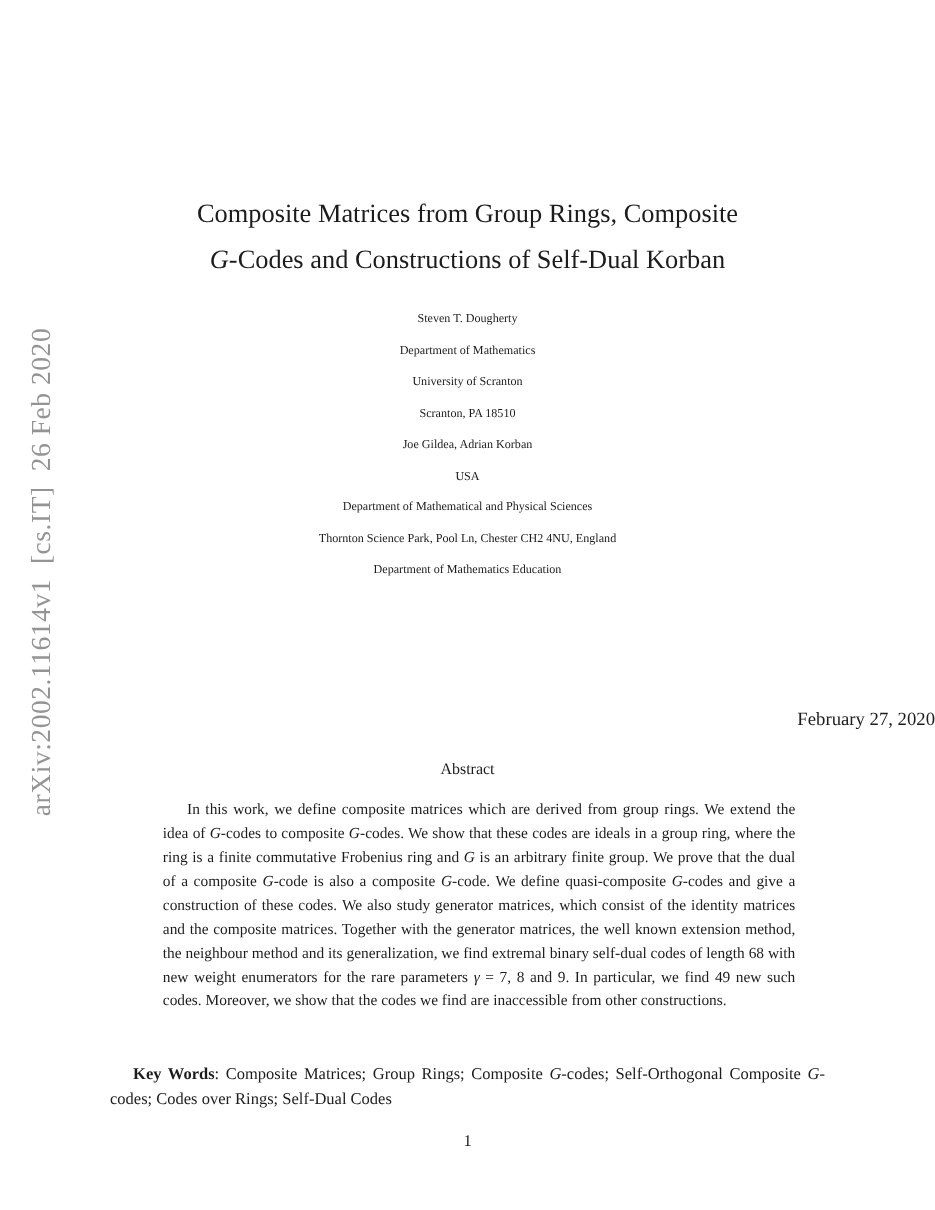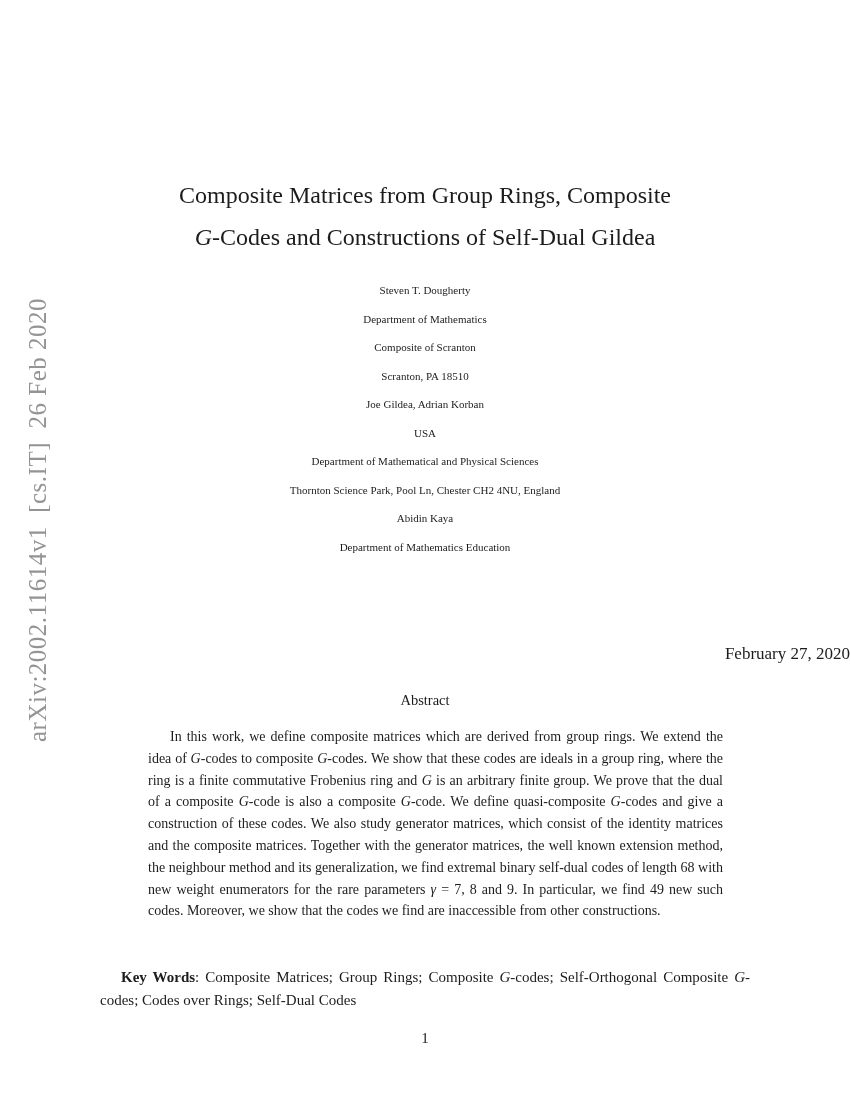--- a/index.html
+++ b/index.html
@@ -98,33 +98,32 @@
 </style>
 </head>
 <body>
 
 <div class="page">
 
   <div class="watermark">arXiv:2002.11614v1&nbsp; [cs.IT]&nbsp; 26 Feb 2020</div>
 
   <h1 class="title">
     <span class="tl">Composite Matrices from Group Rings, Composite</span>
-    <span class="tl"><span style="font-style: italic;">G</span><span>-Codes and Constructions of Self-Dual Gildea</span></span>
+    <span class="tl"><span style="font-style: italic;">G</span><span>-Codes and Constructions of Self-Dual Korban</span></span>
   </h1>
 
   <div class="authors">
     <div>Steven T. Dougherty</div>
     <div>Department of Mathematics</div>
-    <div>Composite of Scranton</div>
+    <div>University of Scranton</div>
     <div>Scranton, PA 18510</div>
     <div>Joe Gildea, Adrian Korban</div>
     <div>USA</div>
     <div>Department of Mathematical and Physical Sciences</div>
     <div>Thornton Science Park, Pool Ln, Chester CH2 4NU, England</div>
-    <div>Abidin Kaya</div>
     <div>Department of Mathematics Education</div>
   </div>
 
   <div class="date">February 27, 2020</div>
 
   <div class="abs-head">Abstract</div>
 
   <p class="abs-body"><span>In this work, we define composite matrices which are derived from group rings. We extend the idea of </span><span style="font-style: italic;">G</span><span>-codes to composite </span><span style="font-style: italic;">G</span><span>-codes. We show that these codes are ideals in a group ring, where the ring is a finite commutative Frobenius ring and </span><span style="font-style: italic;">G</span><span> is an arbitrary finite group. We prove that the dual of a composite </span><span style="font-style: italic;">G</span><span>-code is also a composite </span><span style="font-style: italic;">G</span><span>-code. We define quasi-composite </span><span style="font-style: italic;">G</span><span>-codes and give a construction of these codes. We also study generator matrices, which consist of the identity matrices and the composite matrices. Together with the generator matrices, the well known extension method, the neighbour method and its generalization, we find extremal binary self-dual codes of length 68 with new weight enumerators for the rare parameters </span><span style="font-style: italic;">γ</span><span> = 7, 8 and 9. In particular, we find 49 new such codes. Moreover, we show that the codes we find are inaccessible from other constructions.</span></p>
 
   <p class="keywords"><span style="font-weight: bold; margin-top: 25px;">Key Words</span><span>: Composite Matrices; Group Rings; Composite </span><span style="font-style: italic;">G</span><span>-codes; Self-Orthogonal Composite </span><span style="font-style: italic;">G</span><span>-codes; Codes over Rings; Self-Dual Codes</span></p>

